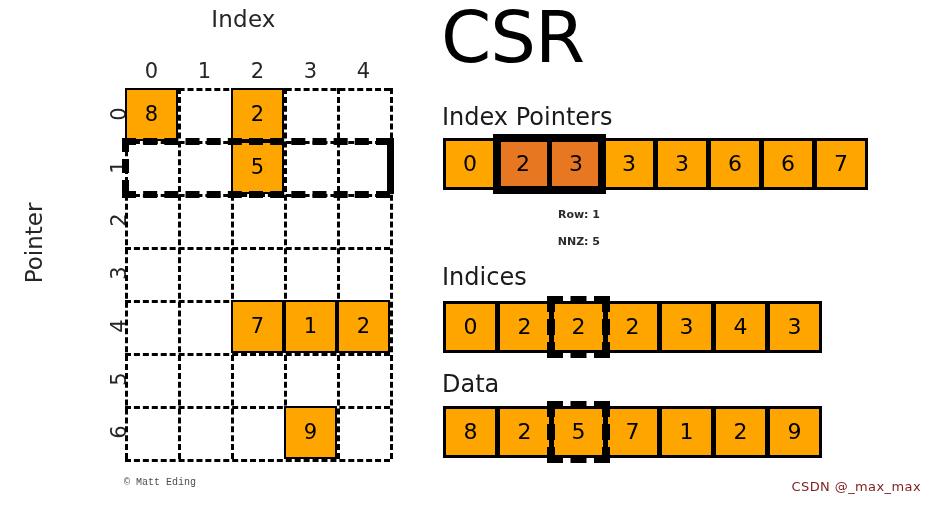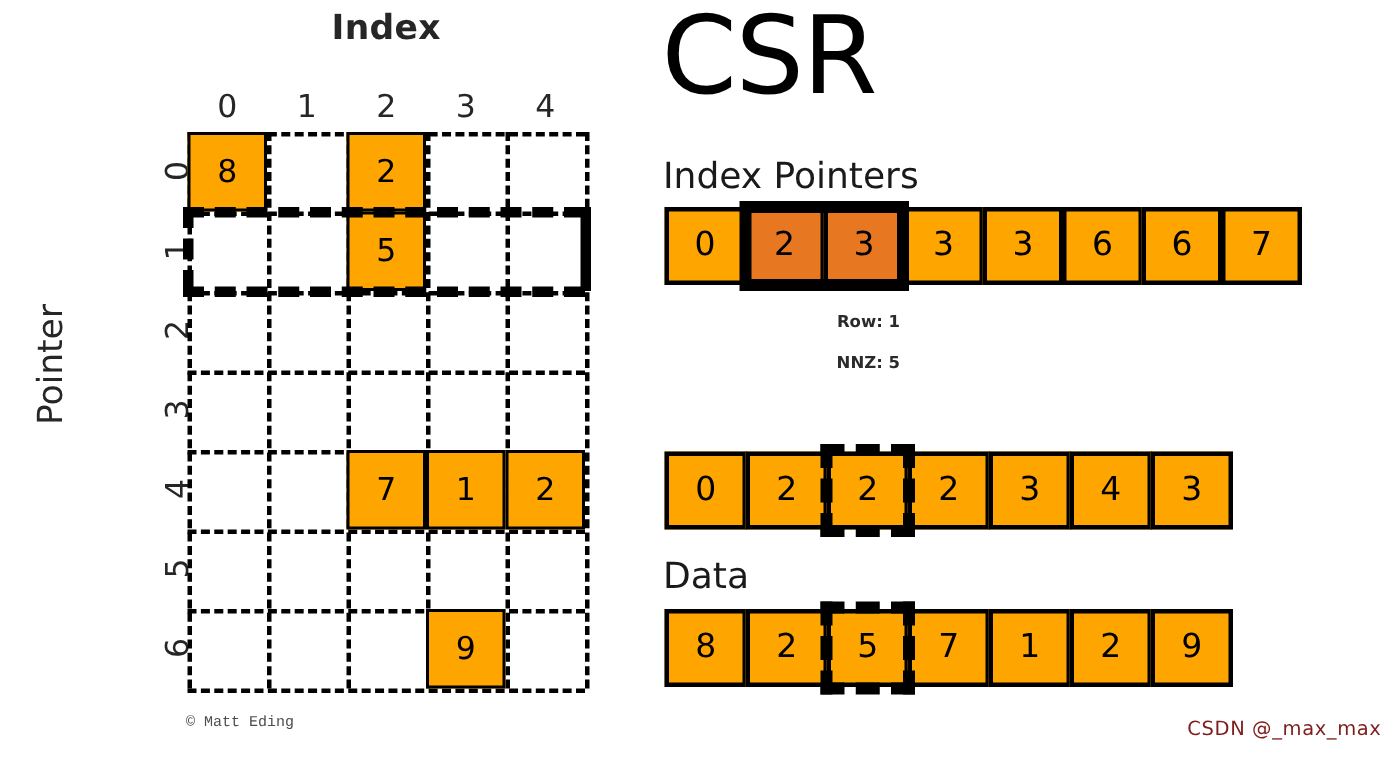--- a/index.html
+++ b/index.html
@@ -18,27 +18,26 @@
 
   
   #matrix-panel {
     position: absolute;
     left: 0; top: 0;
     width: 430px; height: 505px;
   }
 
   #matrix-title {
     position: absolute;
-    left: 125px; top: 6px;
+    left: 111px; top: 6px;
     width: 265px;
     text-align: center;
     font-size: 23px;
     color: #262626;
     letter-spacing: .2px;
-    font-weight: bold;
   }
 
   #matrix-ylabel {
     position: absolute;
     left: -26px; top: 230px;
     width: 120px;
     text-align: center;
     font-size: 23px;
     color: #262626;
     transform: rotate(-90deg);
@@ -266,20 +265,21 @@
     <div class="arr-cell" style="left:265px; width:54px">6</div>
     <div class="arr-cell" style="left:318px; width:54px">6</div>
     <div class="arr-cell" style="left:371px; width:54px">7</div>
 
     <div class="hl-box-solid" style="left:50px; top:-4px; width:113px; height:60px"></div>
   </div>
 
   <div class="meta-line" style="left:50px; top:208px">Row: 1</div>
   <div class="meta-line" style="left:50px; top:235px">NNZ: 5</div>
 
+  <div class="arr-title" style="left:12px; top:263px">Indices</div>
 
   <div class="arr-row" id="indices-row" style="left:13px; top:301px; width:377px; height:52px">
     <div class="arr-cell" style="left:0px;   width:55px">0</div>
     <div class="arr-cell" style="left:54px;  width:55px">2</div>
     <div class="arr-cell" style="left:108px; width:55px">2</div>
     <div class="arr-cell" style="left:162px; width:55px">2</div>
     <div class="arr-cell" style="left:216px; width:55px">3</div>
     <div class="arr-cell" style="left:270px; width:55px">4</div>
     <div class="arr-cell" style="left:324px; width:55px">3</div>
 

